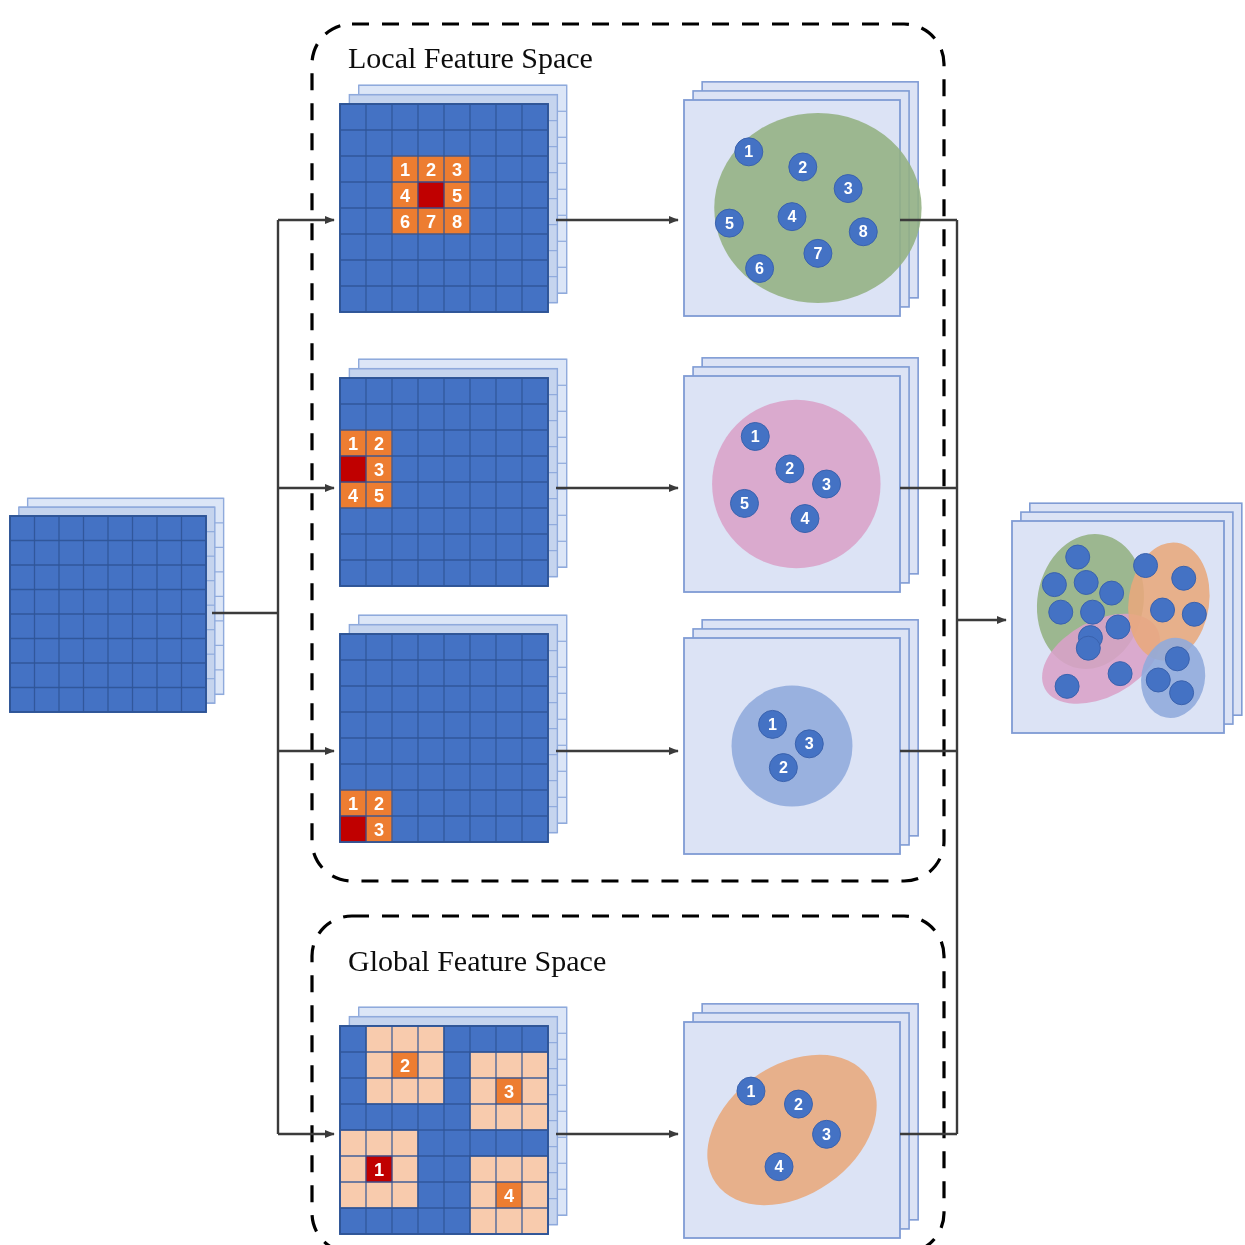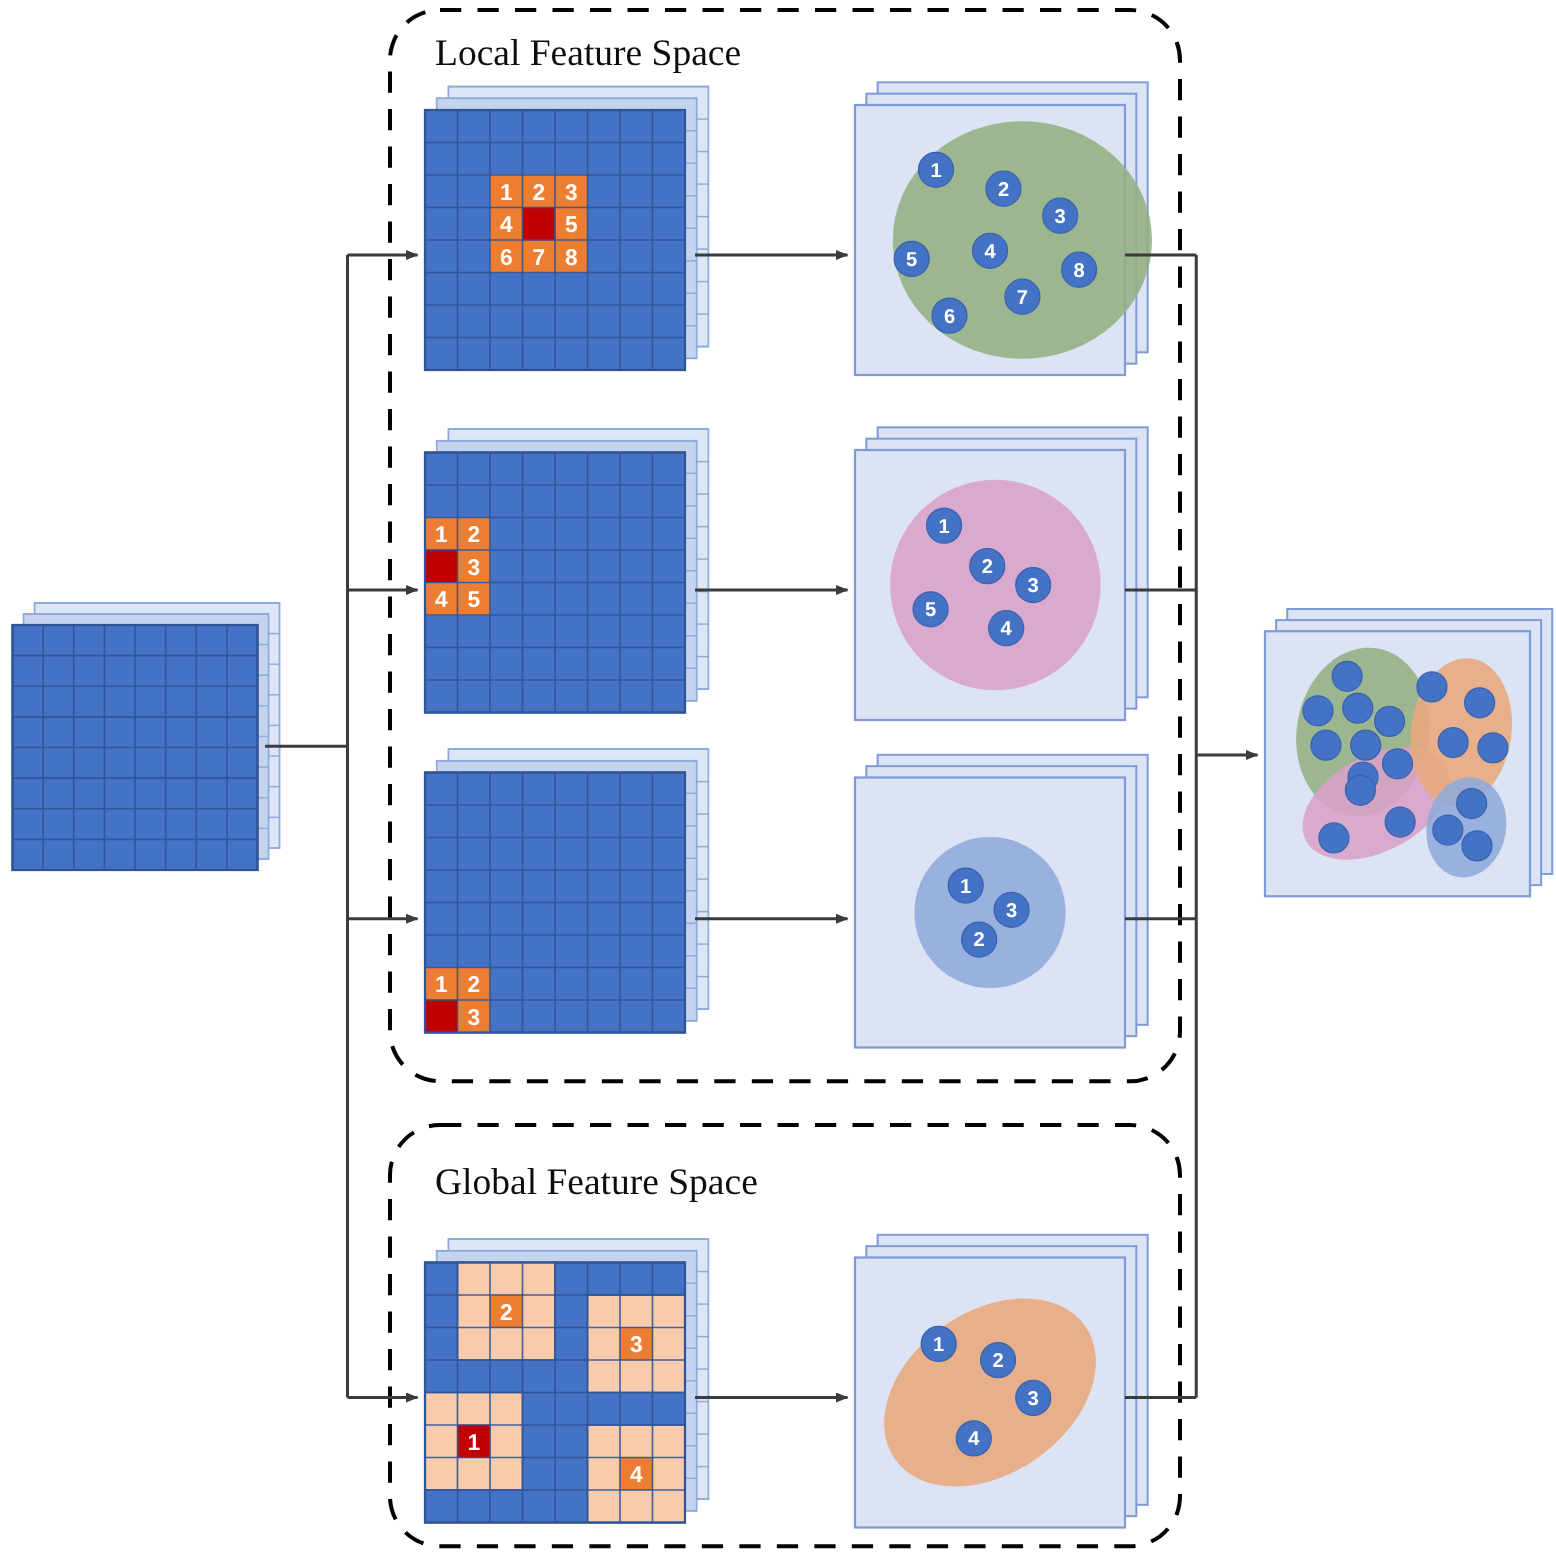--- a/index.html
+++ b/index.html
@@ -1,18 +1,18 @@
 <!DOCTYPE html>
 <html><head>
 <meta charset="utf-8">
 <style>
   html,body{margin:0;padding:0;background:#ffffff;}
   body{width:1245px;height:1245px;position:relative;overflow:hidden;
        font-family:"Liberation Serif", serif;}
-  #stage{position:absolute;left:0;top:0;width:1245px;height:1117px;}
+  #stage{position:absolute;left:0;top:16px;width:1245px;height:1117px;}
   svg.layer{position:absolute;left:0;top:0;width:1245px;height:1245px;overflow:visible;}
   .dashbox{fill:none;stroke:#000000;stroke-width:3.2;stroke-dasharray:17 13;}
   .boxlabel{font-family:"Liberation Serif", serif;font-size:30px;fill:#0d0d0d;}
 </style>
 </head>
 <body>
 
 <div id="stage">
   <svg class="layer" id="main-svg" viewBox="0 0 1245 1245">
       <defs>

